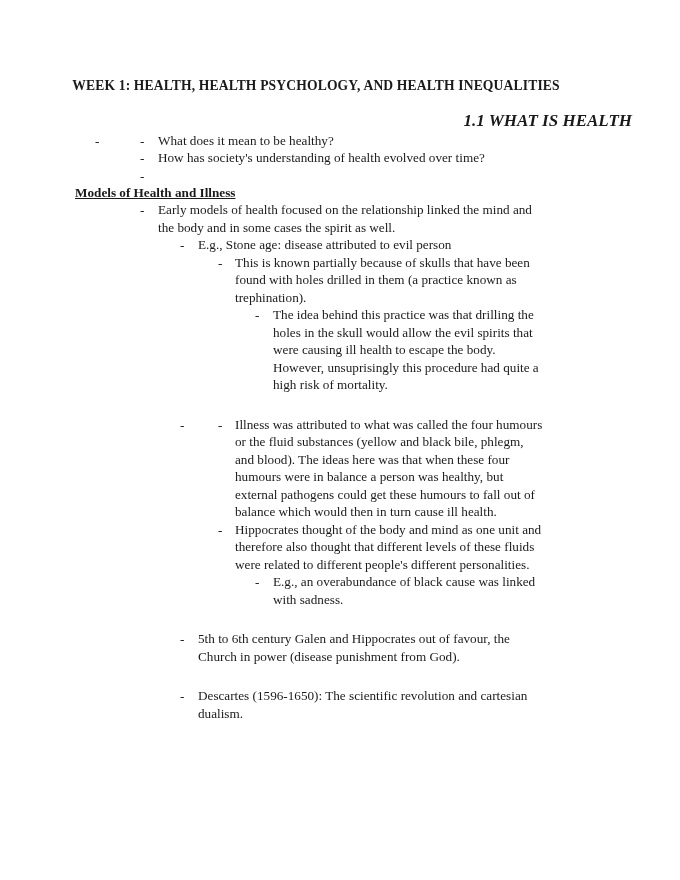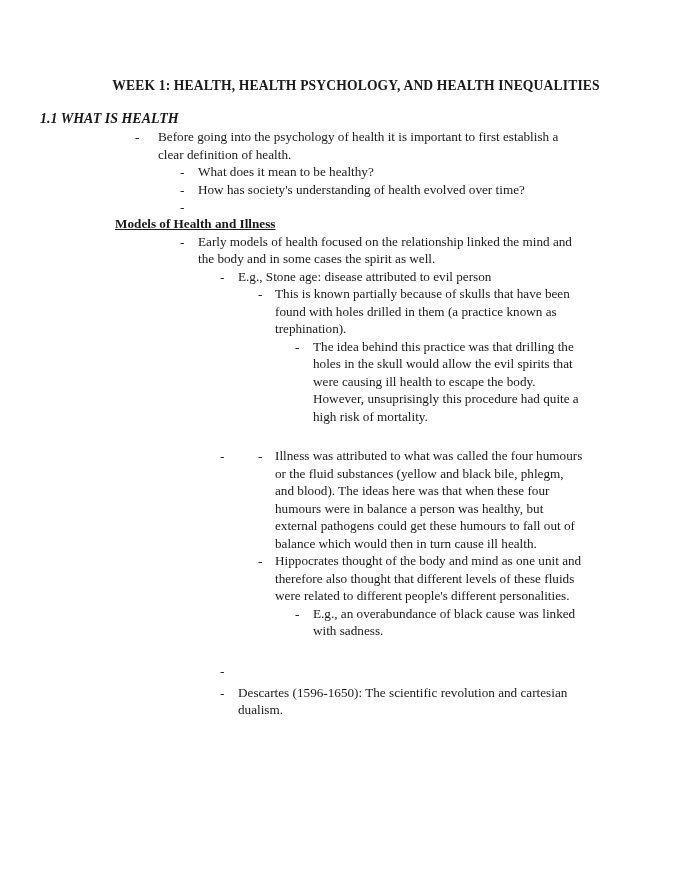--- a/index.html
+++ b/index.html
@@ -24,39 +24,38 @@
     background: #ffffff;
     box-sizing: border-box;
     padding: 0;
   }
 
   .content {
     position: absolute;
     left: 0;
     top: 0;
     width: 632px;
-    margin-left: 40px;
   }
 
   
   .doc-title {
     text-align: center;
     font-weight: bold;
     font-size: 13.6px;
     letter-spacing: 0.15px;
     margin: 0;
     padding: 78px 0 0 0;
     line-height: 1.2;
   }
 
   .section-title {
-    text-align: left;
+    text-align: right;
     font-weight: bold;
     font-style: italic;
-    font-size: 14px;
+    font-size: 17px;
     margin: 0;
     padding: 17px 0 0 0;
     line-height: 1.2;
   }
 
   .heading-bold-underline {
     font-weight: bold;
     text-decoration: underline;
     font-size: 13.2px;
     line-height: 17.5px;
@@ -120,21 +119,20 @@
 
 <div class="page">
   <div class="content">
 
     <h1 class="doc-title">WEEK 1: HEALTH, HEALTH PSYCHOLOGY, AND HEALTH INEQUALITIES</h1>
 
     <h2 class="section-title">1.1 WHAT IS HEALTH</h2>
 
     <div class="bullet lvl1">
       <span class="dash">-</span>
-      <span class="txt">Before going into the psychology of health it is important to first establish a clear definition of health.</span>
     </div>
 
     <div class="bullet lvl2">
       <span class="dash">-</span>
       <span class="txt">What does it mean to be healthy?</span>
     </div>
 
     <div class="bullet lvl2">
       <span class="dash">-</span>
       <span class="txt">How has society's understanding of health evolved over time?</span>
@@ -189,20 +187,21 @@
 
     <div class="bullet lvl5">
       <span class="dash">-</span>
       <span class="txt">E.g., an overabundance of black cause was linked with sadness.</span>
     </div>
 
     <div class="gap-lg"></div>
 
     <div class="bullet lvl3">
       <span class="dash">-</span>
+      <span class="txt">5th to 6th century Galen and Hippocrates out of favour, the Church in power (disease punishment from God).</span>
     </div>
 
     <div class="gap-lg"></div>
 
     <div class="bullet lvl3">
       <span class="dash">-</span>
       <span class="txt">Descartes (1596-1650): The scientific revolution and cartesian dualism.</span>
     </div>
 
   </div>

